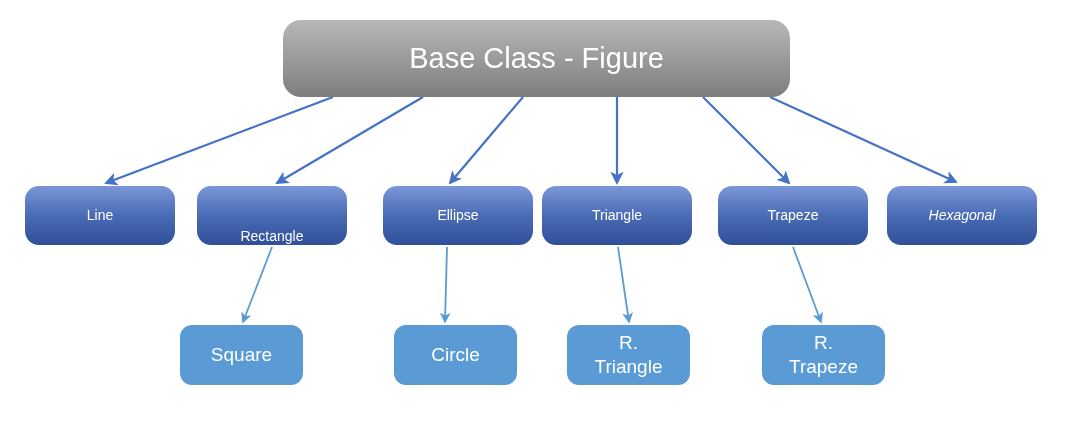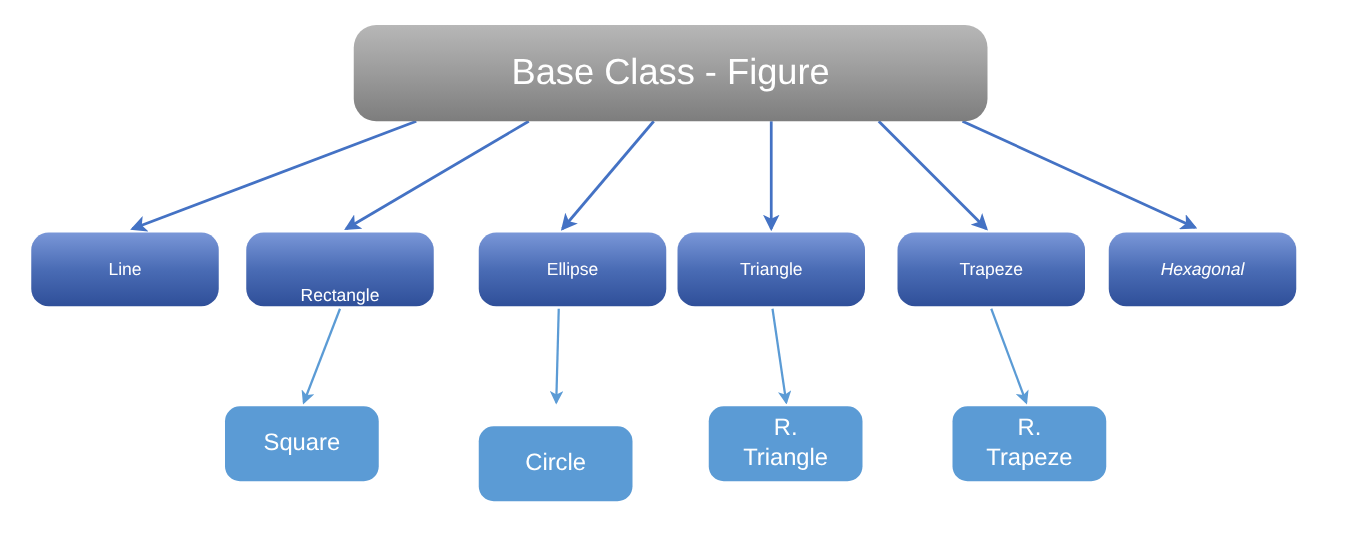--- a/index.html
+++ b/index.html
@@ -61,21 +61,21 @@
     background: var(--level2-box-fill, #5B9BD5);
     font-size: 19px;
   }
   .pos-line      { left: 25px;  }
   .pos-rectangle { left: 197px; align-items: flex-end; }
   .pos-ellipse   { left: 372px; margin-left: 11px; }
   .pos-triangle  { left: 542px; }
   .pos-trapeze   { left: 718px; }
   .pos-hexagonal { left: 887px; font-style: italic; }
   .pos-square     { left: 180px; }
-  .pos-circle     { left: 383px; margin-top: 16px; }
+  .pos-circle     { left: 394px; }
   .pos-r_triangle { left: 567px; }
   .pos-r_trapeze  { left: 762px; }
 </style>
 </head>
 <body>
 
 <div id="canvas">
 
   <svg id="edge-layer" viewBox="0 0 1076 427" xmlns="http://www.w3.org/2000/svg">
     <defs>

